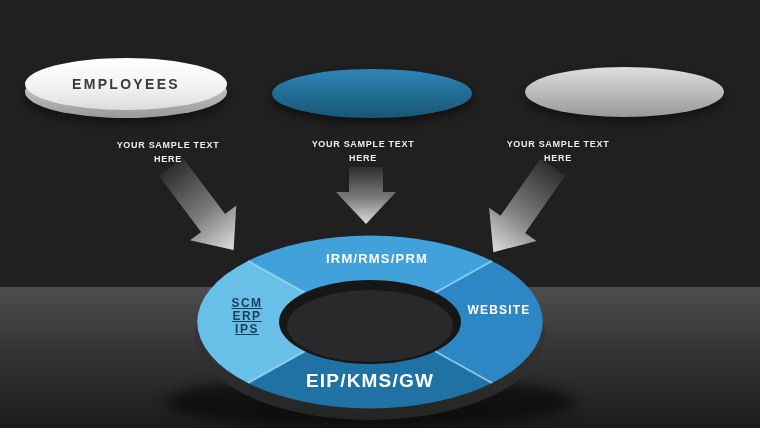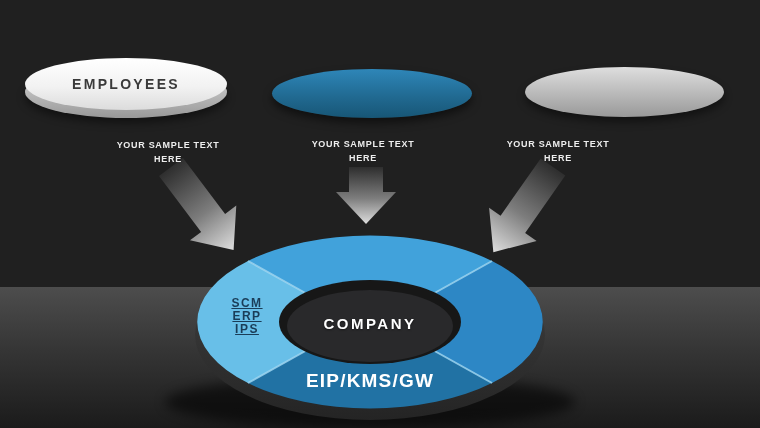--- a/index.html
+++ b/index.html
@@ -137,24 +137,25 @@
   </div>
   <div class="caption" style="left:278px;top:137px;">
     <span style="display:block">YOUR  SAMPLE  TEXT</span>
     <span style="display:block">HERE</span>
   </div>
   <div class="caption" style="left:473px;top:137px;">
     <span style="display:block">YOUR  SAMPLE  TEXT</span>
     <span style="display:block">HERE</span>
   </div>
 
+  <div class="seg-label top">IRM/RMS/PRM</div>
   <div class="seg-label left">
     <span style="display:block">SCM</span>
     <span style="display:block">ERP</span>
     <span style="display:block">IPS</span>
   </div>
   <div class="seg-label right">
+    <span style="display:block">WEBSITE</span>
   </div>
   <div class="seg-label bottom">EIP/KMS/GW</div>
 
-  <div class="hub-center-label">COMPANY</div>
 
 </div>
 
 </body></html>

